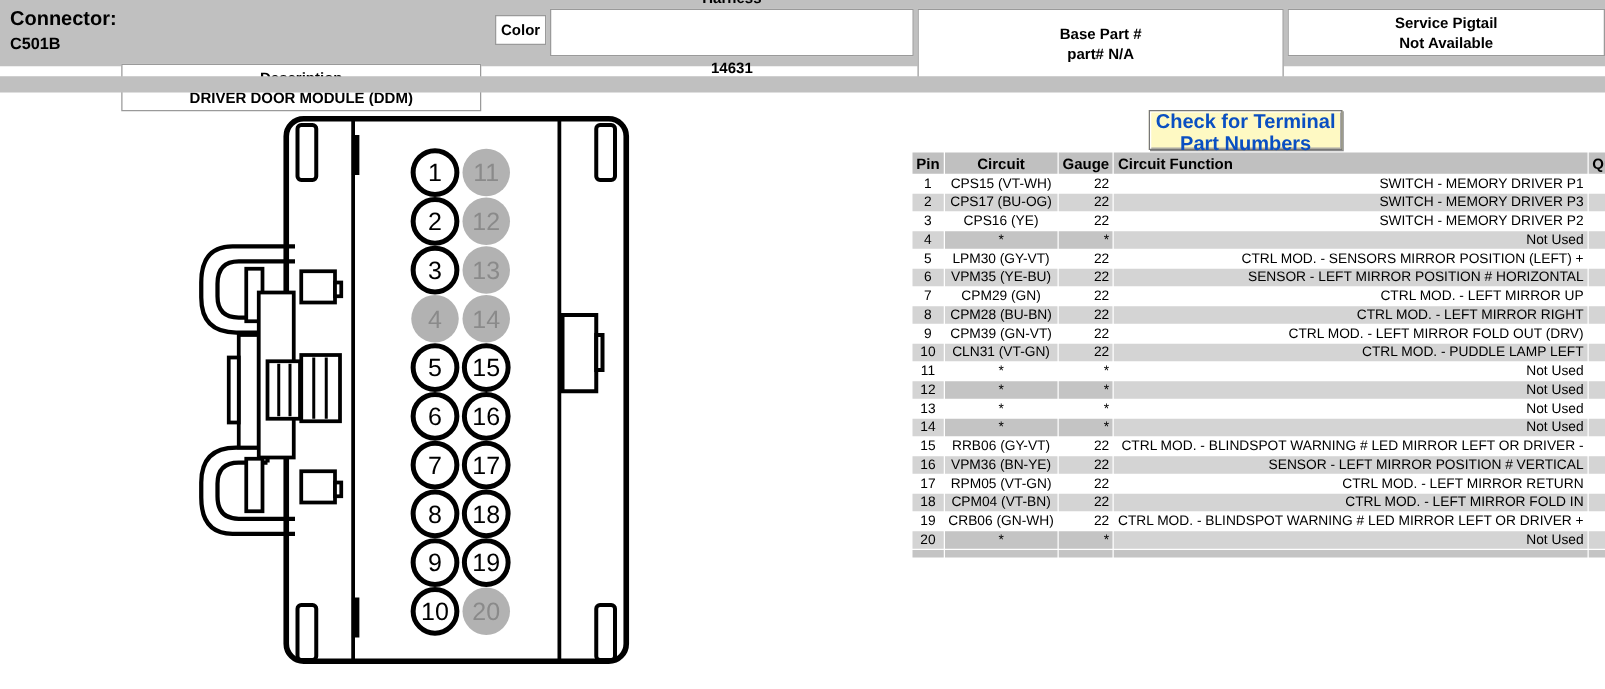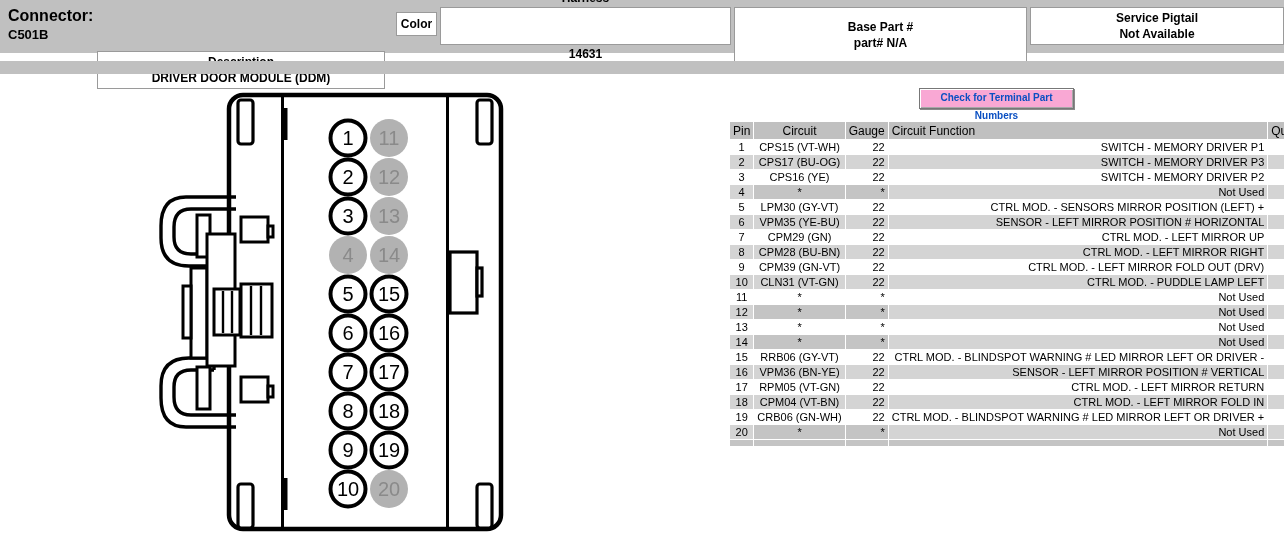--- a/index.html
+++ b/index.html
@@ -21,31 +21,31 @@
   #box-desc{left:97px;top:7px;width:288px;height:38px;margin-top:44px;}
   #box-color{left:396px;top:12px;width:41px;height:24px;}
   #box-harness{left:440px;top:7px;width:291px;height:38px;gap:40px;}
   #box-base{left:734px;top:7px;width:293px;height:56px;}
   #box-pigtail{left:1030px;top:7px;width:254px;height:38px;}
   .divider{position:absolute;left:0;top:61px;width:1284px;height:13px;background:#c0c0c0;}
   
   .diagram{position:absolute;left:140px;top:80px;width:400px;height:470px;}
   
   .btn{
-    position:absolute;left:919px;top:88px;width:155px;height:21px;
-    background:#f9a8d4;border:1px solid #777;
+    position:absolute;left:919px;top:88px;width:155px;height:32px;
+    background:#fef9c3;border:1px solid #777;
     box-shadow:1px 1px 0 #8a8a8a, inset 1px 1px 0 #ffffff, inset -1px -1px 0 #a8a8a8;
-    color:#0a4fc2;font-weight:bold;font-size:10px;font-family:"Liberation Sans",sans-serif;
+    color:#0a4fc2;font-weight:bold;font-size:16px;font-family:"Liberation Sans",sans-serif;
     padding:0;line-height:18px;cursor:pointer;
   }
   
   .tablewrap{position:absolute;left:729px;top:121px;}
   table.pins{border-collapse:separate;border-spacing:1px;}
   table.pins th{
-    background:#c0c0c0;font-size:12px;font-weight:normal;height:17px;
+    background:#c0c0c0;font-size:12px;font-weight:bold;height:17px;
     padding:0 3px;white-space:nowrap;
   }
   table.pins td{
     background:#fff;font-size:11px;height:14px;padding:0 3px;
     white-space:nowrap;line-height:13px;
   }
   tr.stripe td{background:#d4d4d4;}
   td.dim{background:#c4c4c4 !important;}
   tr.footer td{background:#c4c4c4;height:6px;padding:0;}
   th.h-pin, td.col-pin{width:24px;text-align:center;}

